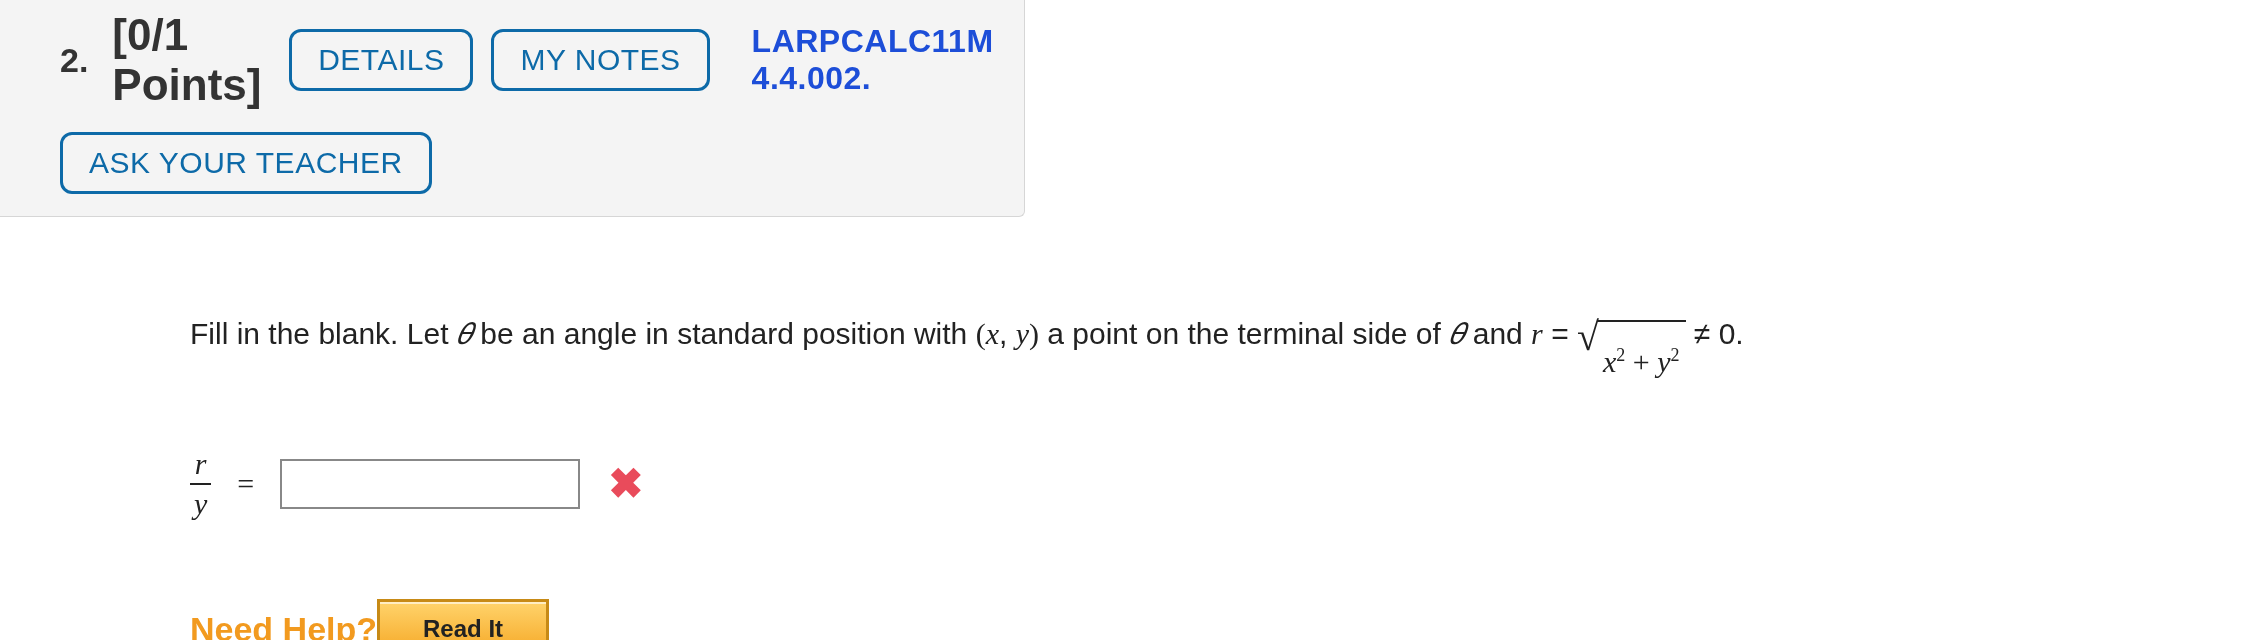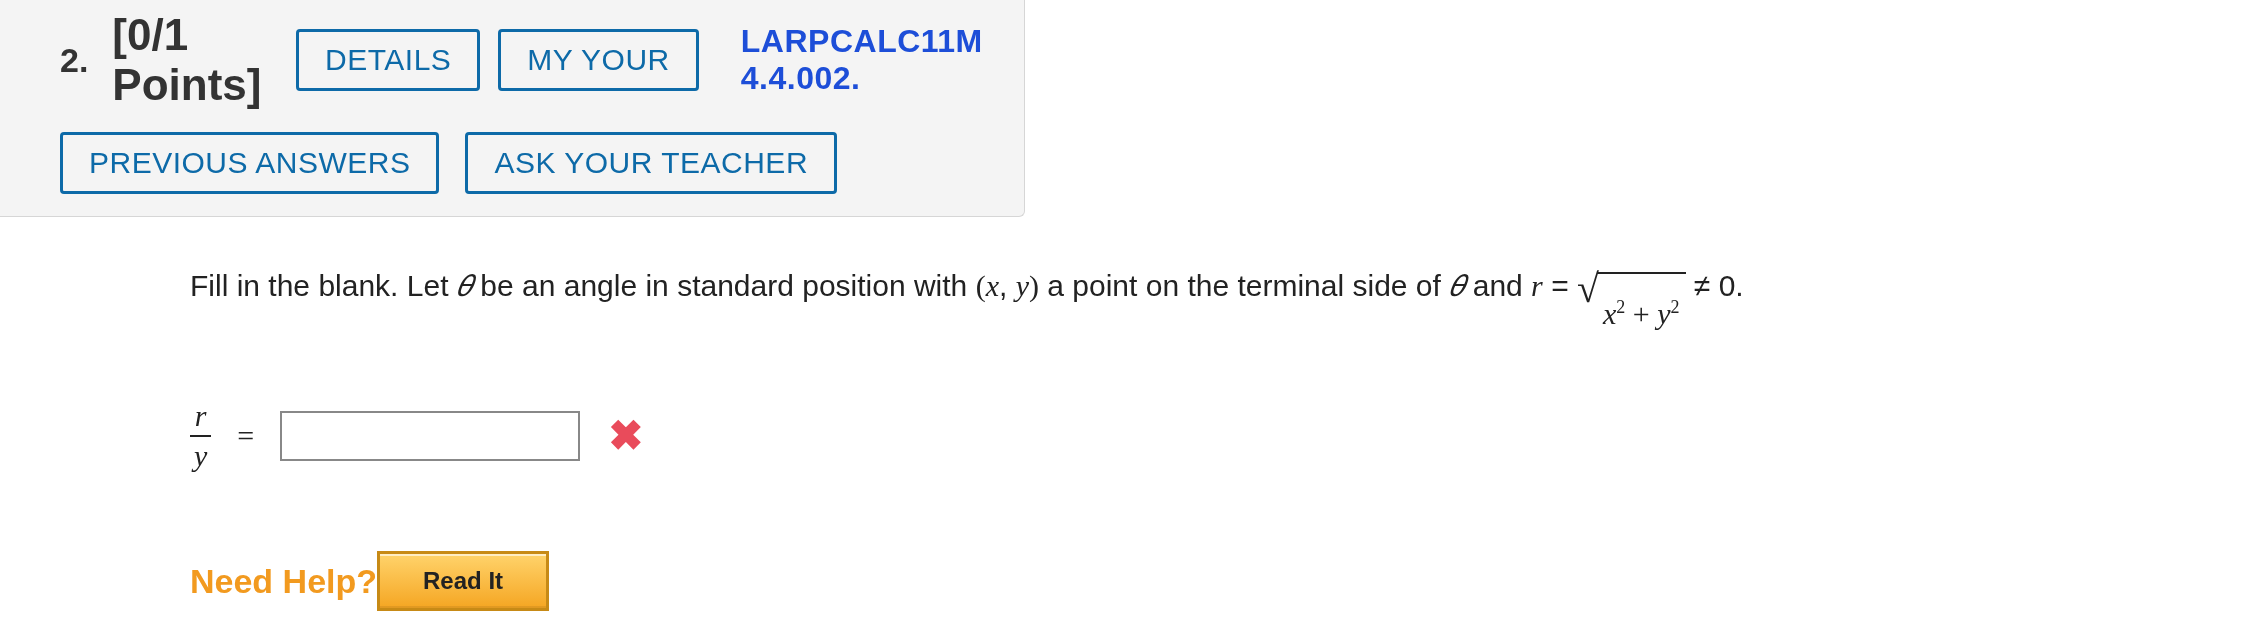--- a/index.html
+++ b/index.html
@@ -37,21 +37,21 @@
     color: #333;
   }
 
   .pill {
     display: inline-flex;
     align-items: center;
     justify-content: center;
     height: 62px;
     padding: 0 26px;
     border: 3px solid #0d6aa8;
-    border-radius: 4px;
+    border-radius: 12px;
     color: #0d6aa8;
     background: transparent;
     font-size: 30px;
     font-weight: 500;
     letter-spacing: .5px;
     cursor: pointer;
     white-space: nowrap;
   }
 
   .ref-code {
@@ -67,20 +67,21 @@
 
   .content {
     padding: 48px 0 0 190px;
   }
 
   .prompt {
     font-size: 30px;
     color: #222;
     line-height: 1.4;
     white-space: nowrap;
+    margin-top: 48px;
   }
   .prompt .mi { font-style: italic; font-family: "Times New Roman", Times, serif; }
   .prompt .paren { font-family: "Times New Roman", Times, serif; }
 
   
   .rad {
     display: inline-flex;
     align-items: flex-start;
     vertical-align: -4px;
     font-family: "Times New Roman", Times, serif;
@@ -164,25 +165,24 @@
   }
 </style>
 </head>
 <body>
 
 <div class="question-header">
   <div class="row1">
     <span class="q-number">2.</span>
     <span class="q-points">[0/1 Points]</span>
     <span class="pill">DETAILS</span>
-    <span class="pill">MY YOUR</span>
+    <span class="pill">MY NOTES</span>
     <span class="ref-code">LARPCALC11M 4.4.002.</span>
   </div>
   <div class="row2">
-    <span class="pill">PREVIOUS ANSWERS</span>
     <span class="pill">ASK YOUR TEACHER</span>
   </div>
 </div>
 
 <div class="content">
 
   <div class="prompt">
     <span>Fill in the blank. Let </span><span class="mi">𝜃</span><span> be an angle in standard position with </span><span class="paren">(</span><span class="mi">x</span><span>, </span><span class="mi">y</span><span class="paren">)</span><span> a point on the terminal side of </span><span class="mi">𝜃</span><span> and </span><span class="mi">r</span><span> = </span><span class="rad">
         <span class="surd">√</span>
         <span class="radicand"><span class="mi">x</span><sup>2</sup><span> + </span><span class="mi">y</span><sup>2</sup></span>

